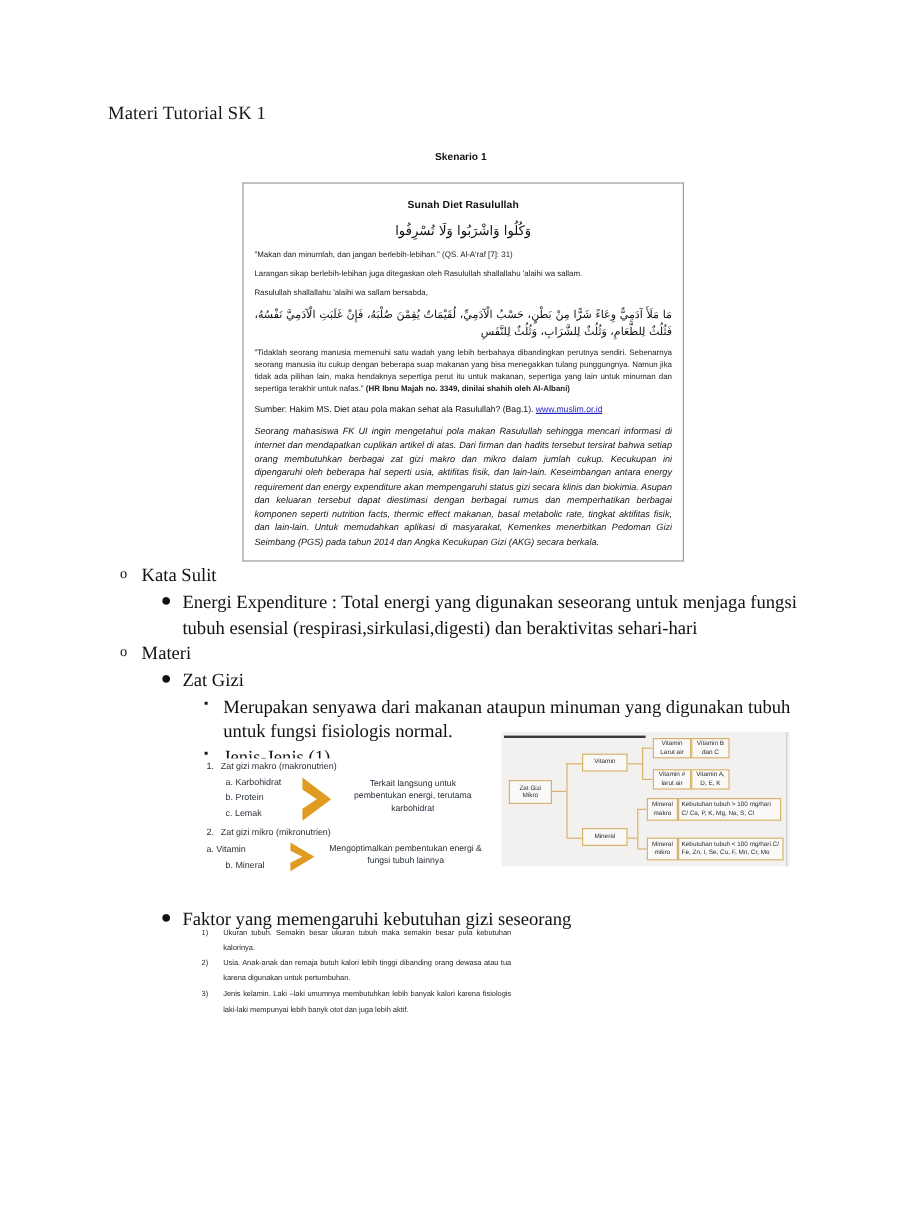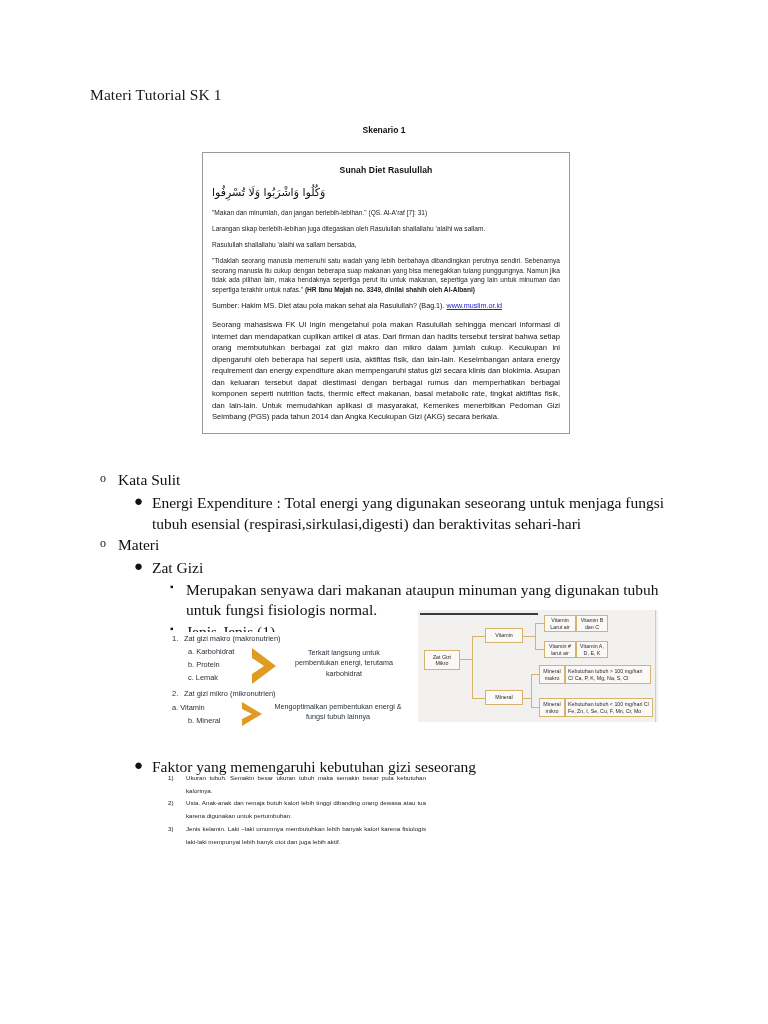--- a/index.html
+++ b/index.html
@@ -50,21 +50,21 @@
   .sc-head {
     text-align: center;
     font-family: "Liberation Sans", sans-serif;
     font-size: 8.6px;
     font-weight: bold;
     color: #111;
     margin: 3px 0 10px 0;
     letter-spacing: .1px;
   }
   .arabic {
-    text-align: left;
+    text-align: center;
     direction: rtl;
     font-family: "DejaVu Sans", sans-serif;
     font-size: 11px;
     color: #111;
     line-height: 1.45;
     margin: 0 0 7px 0;
   }
   .arabic.small {
     font-size: 9.2px;
     text-align: justify;
@@ -92,20 +92,21 @@
     text-decoration: underline;
     margin-top: 34px;
   }
   .sc-body {
     font-family: "Liberation Sans", sans-serif;
     font-size: 7.6px;
     color: #141414;
     line-height: 1.52;
     text-align: justify;
     margin: 0 0 4px 0;
+    font-style: italic;
   }
 
   
   .outline { position: absolute; left: 90px; top: 470px; width: 600px; }
 
   .lvl1 {
     position: relative;
     padding-left: 28px;
     font-size: 15.5px;
     line-height: 1.35;
@@ -231,20 +232,21 @@
   <div class="doc-title">Materi Tutorial SK 1</div>
 
   <div class="scenario-label">Skenario 1</div>
 
   <div class="scenario-box">
     <div class="sc-head">Sunah Diet Rasulullah</div>
     <div class="arabic">وَكُلُوا وَاشْرَبُوا وَلَا تُسْرِفُوا</div>
     <div class="sc-line">"Makan dan minumlah, dan jangan berlebih-lebihan." (QS. Al-A'raf [7]: 31)</div>
     <div class="sc-line just">Larangan sikap berlebih-lebihan juga ditegaskan oleh Rasulullah shallallahu 'alaihi wa sallam.</div>
     <div class="sc-line">Rasulullah shallallahu 'alaihi wa sallam bersabda,</div>
+    <div class="arabic small">مَا مَلَأَ آدَمِيٌّ وِعَاءً شَرًّا مِنْ بَطْنٍ، حَسْبُ الْآدَمِيِّ، لُقَيْمَاتٌ يُقِمْنَ صُلْبَهُ، فَإِنْ غَلَبَتِ الْآدَمِيَّ نَفْسُهُ، فَثُلُثٌ لِلطَّعَامِ، وَثُلُثٌ لِلشَّرَابِ، وَثُلُثٌ لِلنَّفَسِ</div>
     <div class="sc-line just">
       <span>"Tidaklah seorang manusia memenuhi satu wadah yang lebih berbahaya dibandingkan perutnya sendiri. Sebenarnya seorang manusia itu cukup dengan beberapa suap makanan yang bisa menegakkan tulang punggungnya. Namun jika tidak ada pilihan lain, maka hendaknya sepertiga perut itu untuk makanan, sepertiga yang lain untuk minuman dan sepertiga terakhir untuk nafas."</span>
       <b>(HR Ibnu Majah no. 3349, dinilai shahih oleh Al-Albani)</b>
     </div>
     <div class="sc-source">
       <span>Sumber: Hakim MS. Diet atau pola makan sehat ala Rasulullah? (Bag.1). </span><span class="sc-link">www.muslim.or.id</span>
     </div>
     <div class="sc-body">Seorang mahasiswa FK UI ingin mengetahui pola makan Rasulullah sehingga mencari informasi di internet dan mendapatkan cuplikan artikel di atas. Dari firman dan hadits tersebut tersirat bahwa setiap orang membutuhkan berbagai zat gizi makro dan mikro dalam jumlah cukup. Kecukupan ini dipengaruhi oleh beberapa hal seperti usia, aktifitas fisik, dan lain-lain. Keseimbangan antara energy requirement dan energy expenditure akan mempengaruhi status gizi secara klinis dan biokimia. Asupan dan keluaran tersebut dapat diestimasi dengan berbagai rumus dan memperhatikan berbagai komponen seperti nutrition facts, thermic effect makanan, basal metabolic rate, tingkat aktifitas fisik, dan lain-lain. Untuk memudahkan aplikasi di masyarakat, Kemenkes menerbitkan Pedoman Gizi Seimbang (PGS) pada tahun 2014 dan Angka Kecukupan Gizi (AKG) secara berkala.</div>
   </div>
 

